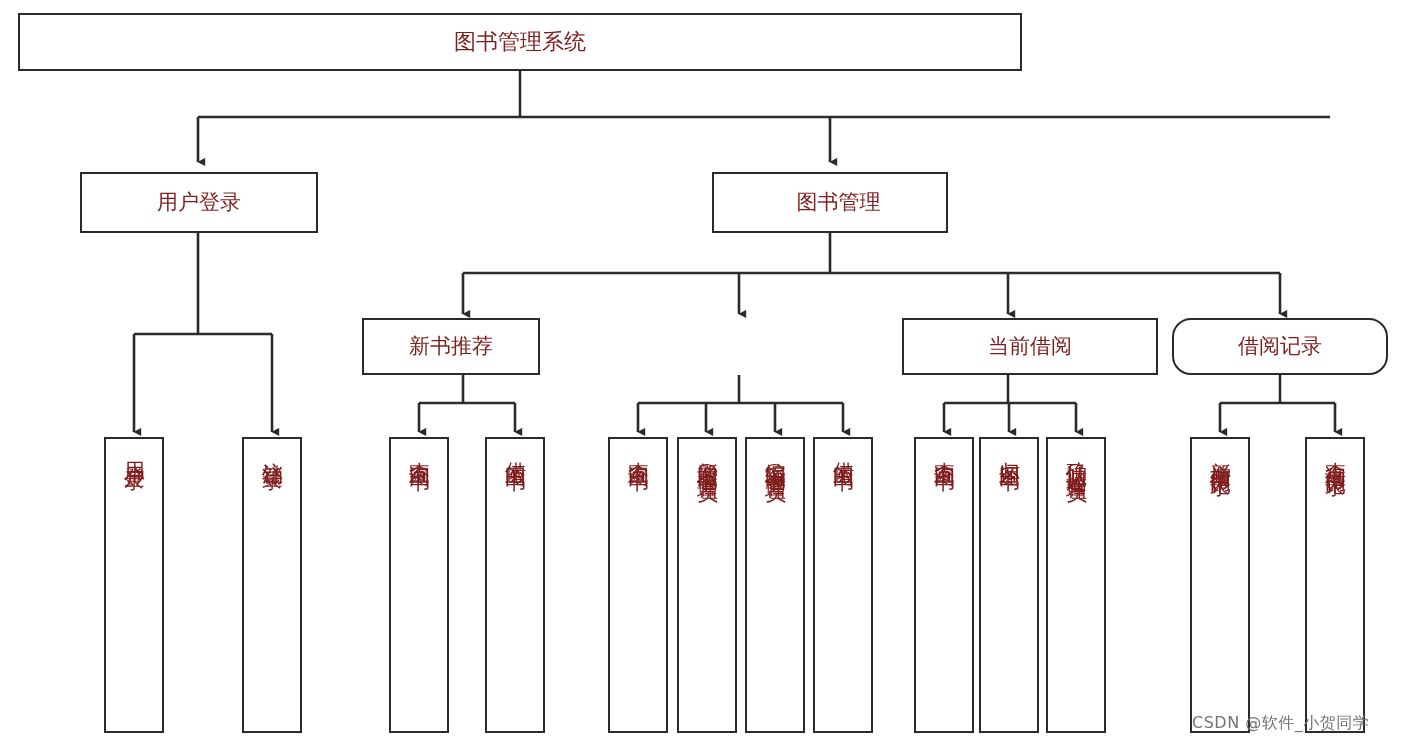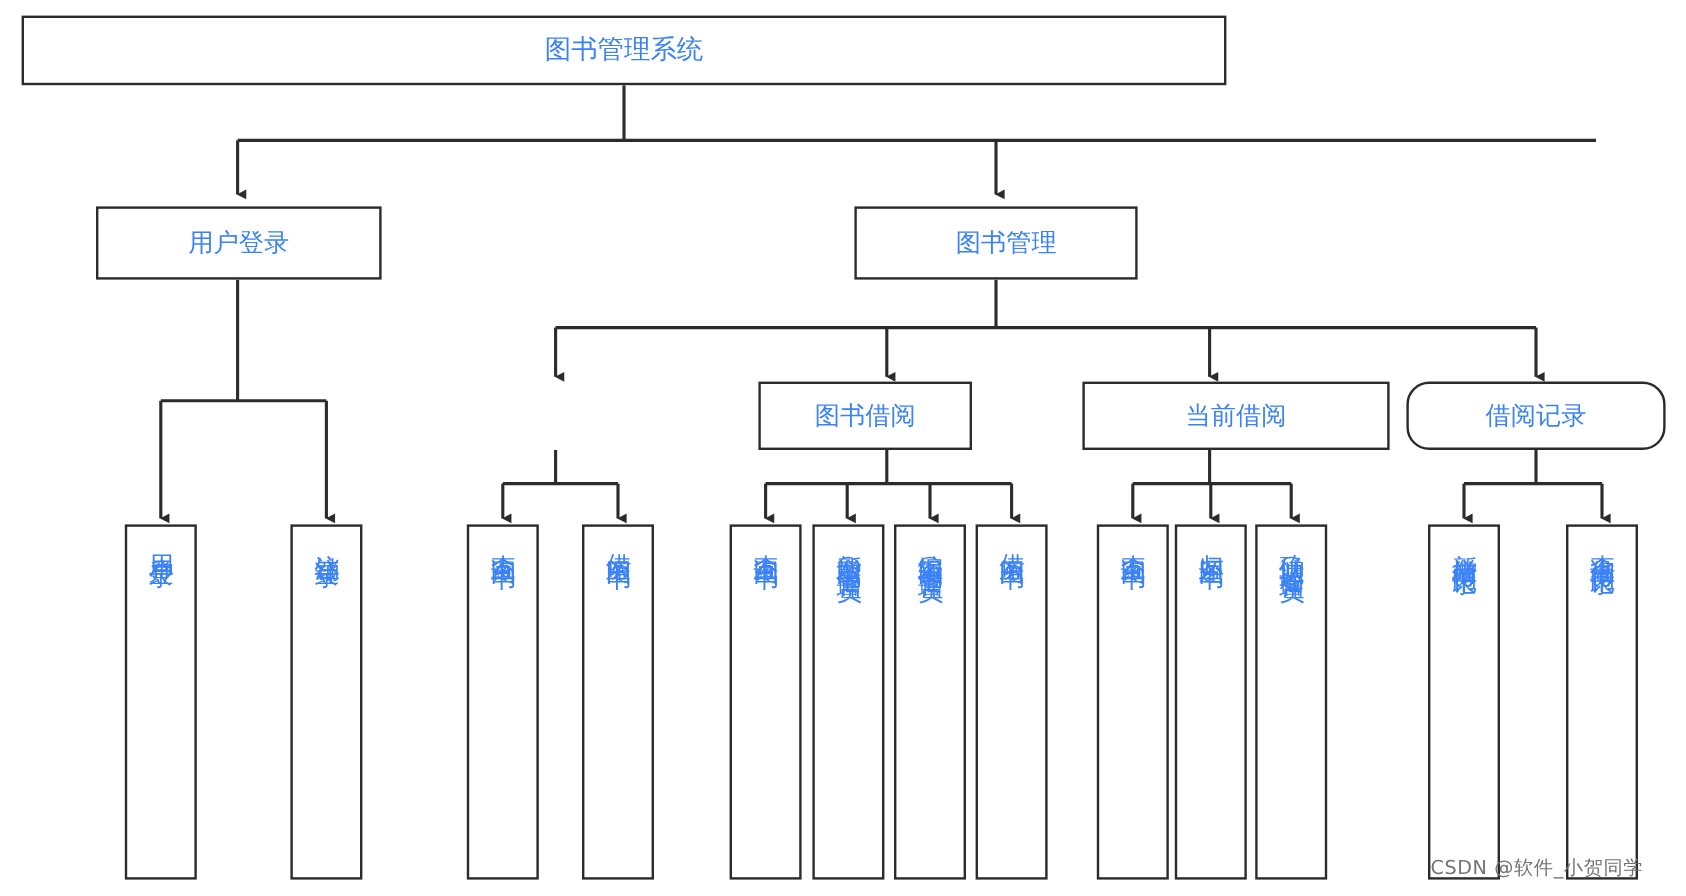--- a/index.html
+++ b/index.html
@@ -29,21 +29,21 @@
     position: absolute;
     box-sizing: border-box;
     background: #ffffff;
     border: 2px solid #2b2b2b;
     display: flex;
     align-items: center;
     justify-content: center;
     color: #2b2b2b;
   }
   .node-label {
-    color: #3b82f6;
+    color: #7f1d1d;
     line-height: 1.08;
     text-align: left;
     white-space: pre;
   }
   .node.horizontal .node-label {
     font-size: 21px;
   }
   .node.vertical {
     align-items: flex-start;
     padding-top: 6px;
@@ -129,24 +129,24 @@
   </div>
 
   <div class="node horizontal" style="left:80px; top:172px; width:238px; height:61px;">
     <span class="node-label">用户登录</span>
   </div>
 
   <div class="node horizontal" style="left:712px; top:172px; width:236px; height:61px;padding-left:17px;">
     <span class="node-label">图书管理</span>
   </div>
 
-
-  <div class="node horizontal" style="left:632px; top:318px; width:178px; height:57px;">
-    <span class="node-label">图书借阅</span>
-  </div>
+  <div class="node horizontal" style="left:362px; top:318px; width:178px; height:57px;">
+    <span class="node-label">新书推荐</span>
+  </div>
+
 
   <div class="node horizontal" style="left:902px; top:318px; width:256px; height:57px;">
     <span class="node-label">当前借阅</span>
   </div>
 
   <div class="node horizontal" style="left:1172px; top:318px; width:216px; height:57px;border-radius:19px;">
     <span class="node-label">借阅记录</span>
   </div>
 
   <div class="node vertical" style="left:104px; top:437px; width:60px; height:296px;">

